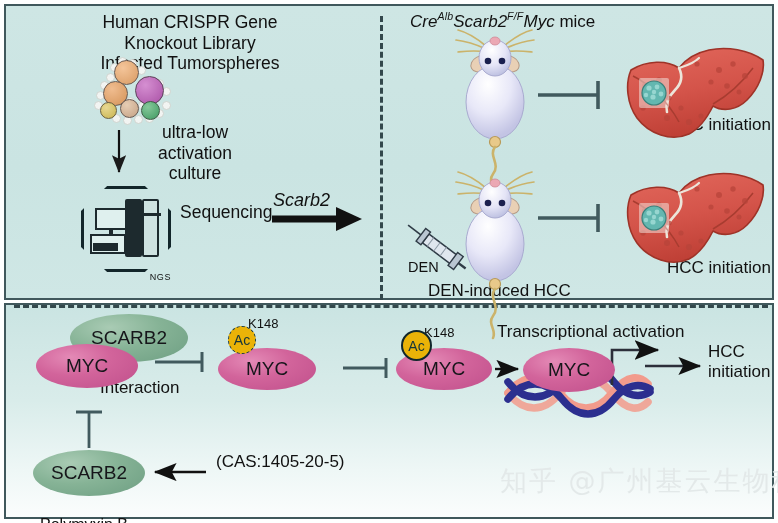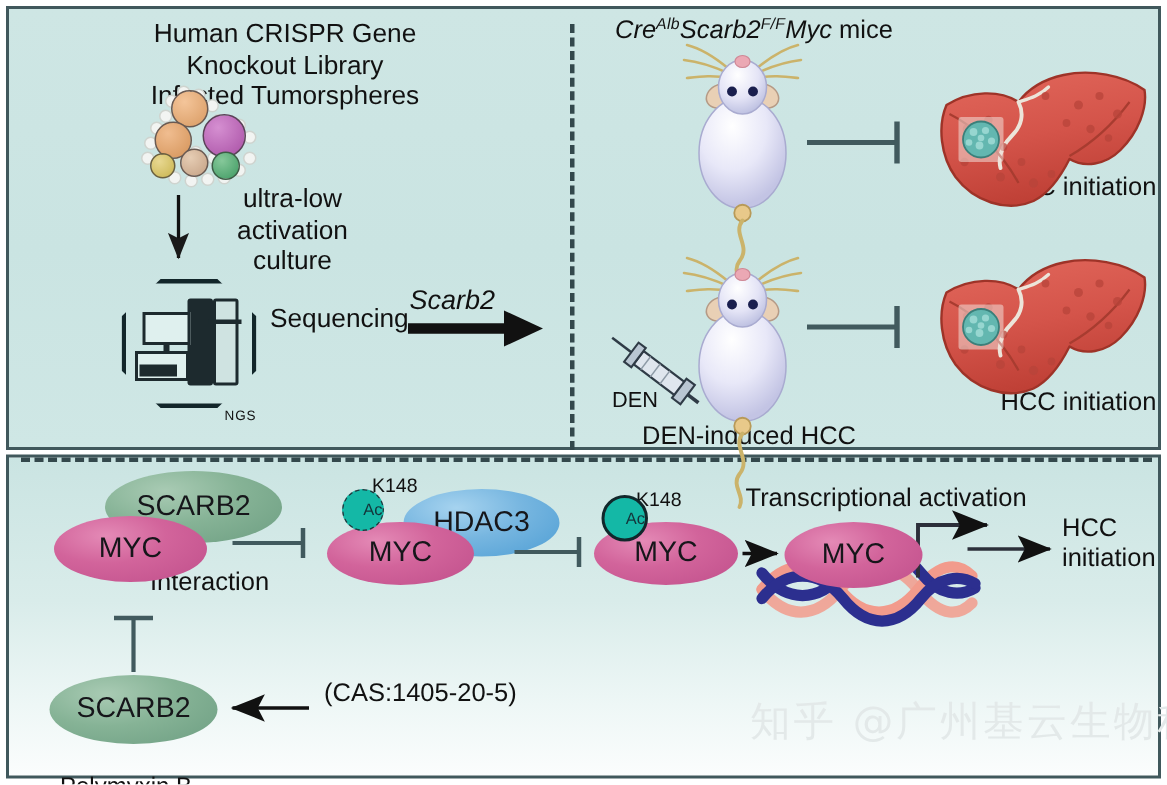--- a/index.html
+++ b/index.html
@@ -41,23 +41,23 @@
   svg.ov{position:absolute;left:0;top:0;width:778px;height:523px;overflow:visible;pointer-events:none;}
 
   
   .ell{position:absolute;border-radius:50%;display:flex;align-items:center;justify-content:center;
        color:#16161a;font-weight:400;}
   .ell span{position:relative;z-index:2;}
   .myc{background:radial-gradient(ellipse at 34% 30%,#e48ab6 0%,#d2649b 42%,#c04f8b 100%);}
   .scarb{background:radial-gradient(ellipse at 34% 28%,#a9cbb4 0%,#86b396 45%,#6d9e82 100%);}
   .hdac{background:radial-gradient(ellipse at 34% 28%,#a6d3ef 0%,#77b6e0 45%,#4e9ed4 100%);}
 
-  .acm{position:absolute;border-radius:50%;background:#14b8a6;
-       display:flex;align-items:center;justify-content:flex-end;
-       font-size:11px;color:#14343a;}
+  .acm{position:absolute;border-radius:50%;background:#eab308;
+       display:flex;align-items:center;justify-content:center;
+       font-size:14px;color:#14343a;}
   .ac-dash{border:1.6px dashed #1d3b40;}
   .ac-solid{border:2px solid #11272b;}
 
   
   #spheres{position:absolute;left:92px;top:57px;width:94px;height:72px;}
   .sph{position:absolute;border-radius:50%;}
   .halo{background:#f2f4f2;border:1px solid #cfd4cf;}
 
   
   #ngs{position:absolute;left:81px;top:186px;width:90px;height:86px;}
@@ -166,23 +166,20 @@
   <div class="t" style="left:667px;top:258px;font-size:17px;">HCC initiation</div>
 
   <div class="ell scarb" style="left:70px;top:314px;width:118px;height:48px;font-size:19px;">
     <span>SCARB2</span>
   </div>
   <div class="ell myc" style="left:36px;top:344px;width:102px;height:44px;font-size:19px;z-index:3;">
     <span>MYC</span>
   </div>
   <div class="t" style="left:100px;top:378px;font-size:17px;">Interaction</div>
 
-  <div class="ell hdac" style="left:269px;top:326px;width:104px;height:45px;font-size:19px;">
-    <span>HDAC3</span>
-  </div>
   <div class="ell myc" style="left:218px;top:348px;width:98px;height:42px;font-size:19px;z-index:3;">
     <span>MYC</span>
   </div>
   <div class="acm ac-dash" style="left:228px;top:326px;width:26px;height:26px;z-index:4;">
     <span>Ac</span>
   </div>
   <div class="t" style="left:248px;top:316px;font-size:13px;">K148</div>
 
   <div class="ell myc" style="left:396px;top:348px;width:96px;height:42px;font-size:19px;z-index:3;">
     <span>MYC</span>

